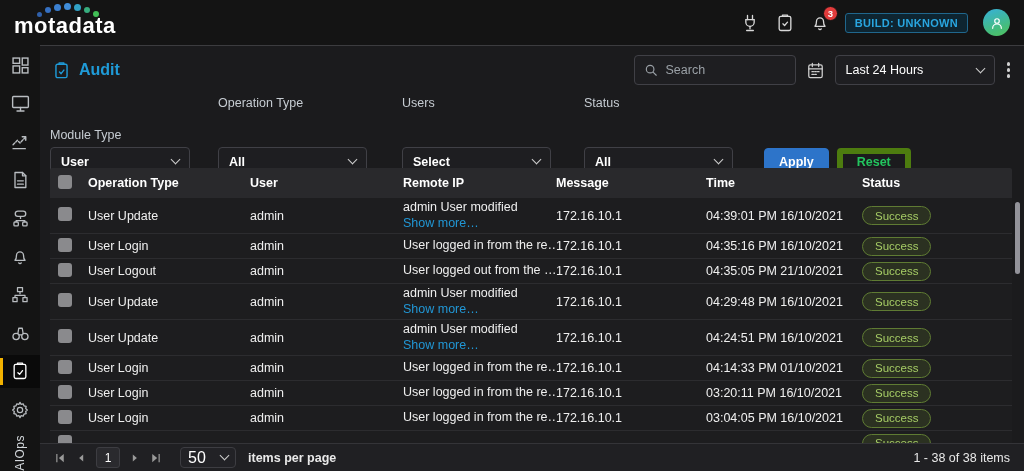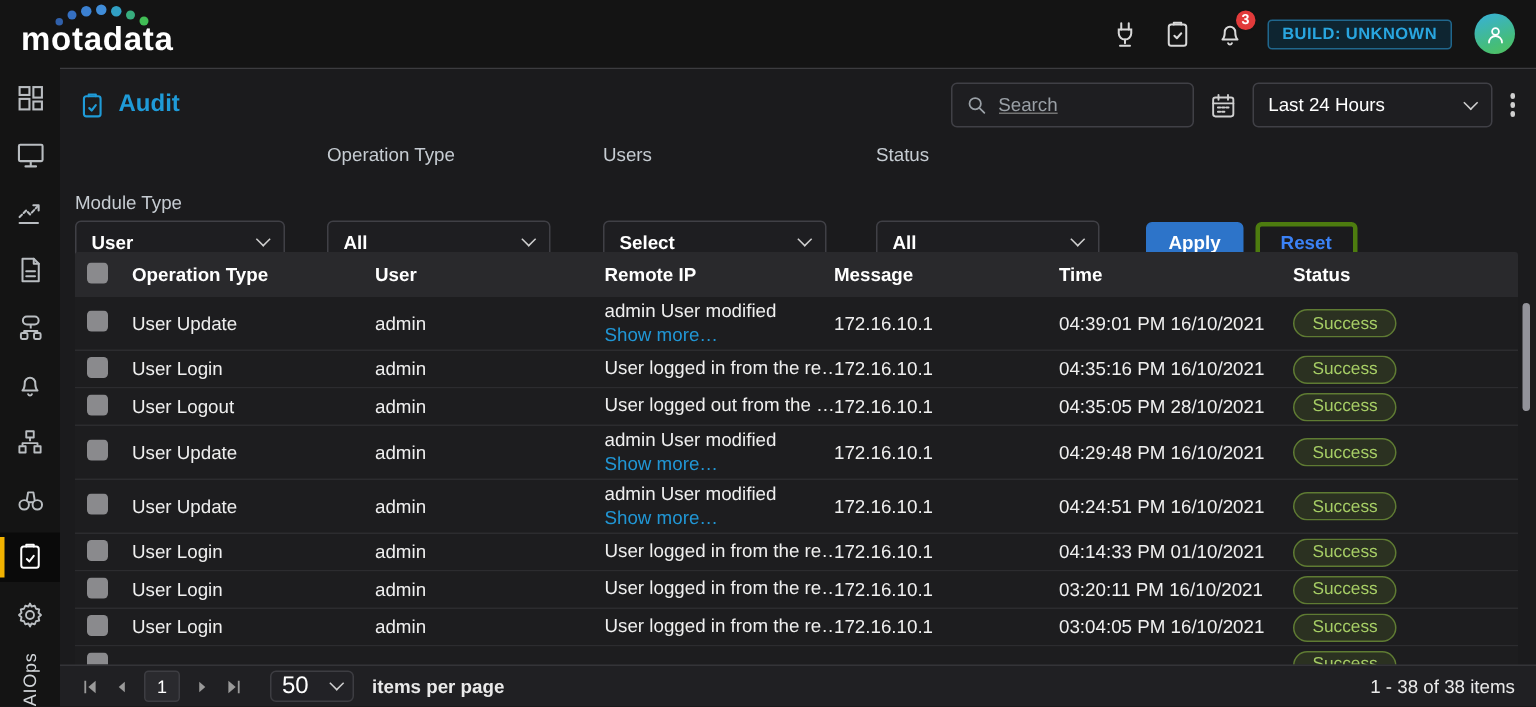--- a/index.html
+++ b/index.html
@@ -43,22 +43,22 @@
   
   .content { position:absolute; top:45px; left:40px; right:0; bottom:0;
     background:#1b1b1d; border-top:1px solid #3c3c3f; }
 
   .page-header { height:48px; display:flex; align-items:center; padding:0 12px; }
   .title-wrap { display:flex; align-items:flex-start; gap:8px; color:#1f9bd8; }
   .page-title { font-size:16px; font-weight:bold; color:#1f9bd8; }
   .header-right { margin-left:auto; display:flex; align-items:center; gap:10px; }
   .searchbox { display:flex; align-items:center; gap:8px; width:162px; height:30px;
     background:#1e1e21; border:1px solid #404046; border-radius:4px; padding:0 9px; }
-  .searchbox input { background:transparent; border:none; outline:none; color:#737373;
-    font-size:12.5px; width:110px; font-family:inherit;text-decoration:underline; }
+  .searchbox input { background:transparent; border:none; outline:none; color:#ef4444;
+    font-size:12.5px; width:110px; font-family:inherit; }
   .searchbox input::placeholder { color:#9aa0a6; }
   .icon-btn { color:#d0d0d0; cursor:pointer; }
   .select-box { display:flex; align-items:center; justify-content:space-between;
     background:#1e1e21; border:1px solid #404046; border-radius:4px; height:30px;
     padding:0 10px; font-size:12.5px; color:#fff; cursor:pointer; }
   .time-range { width:160px; }
   .chev { width:7px; height:7px; border-right:1.6px solid #cfcfcf; border-bottom:1.6px solid #cfcfcf;
     transform:rotate(45deg); margin-top:-4px; flex:none; }
   .kebab { display:flex; flex-direction:column; gap:2.5px; padding:2px; cursor:pointer; }
   .kebab span { width:3.5px; height:3.5px; border-radius:50%; background:#d0d0d0; }
@@ -67,21 +67,21 @@
   .filters { display:flex; align-items:flex-end; padding:2px 0 0 10px; }
   .fgroup { display:flex; flex-direction:column; gap:5px; }
   .flabel { font-size:12.5px; color:#c6ccd2; }
   .fselect { height:29px; font-weight:bold; }
   .w140 { width:140px; } .w172 { width:149px;margin-top:32px; }
   .g1 { margin-left:28px; } .g2 { margin-left:35px; } .g3 { margin-left:33px; }
   .btns { display:flex; gap:8px; margin-left:31px; }
   .btn { height:28px; padding:0 14px; border-radius:4px; font-size:12.5px; font-weight:bold;
     display:flex; align-items:center; justify-content:center; cursor:pointer; }
   .btn-apply { background:#2d74c9; color:#fff; border:1px solid #2d74c9; }
-  .btn-reset { background:transparent; color:#3b82f6; border:3px solid #4d7c0f;text-align:right; }
+  .btn-reset { background:transparent; color:#22c55e; border:6px solid #4d7c0f;text-align:right; }
 
   
   .table-wrap { position:absolute; top:122px; left:10px; right:12px; height:276px; overflow:hidden; }
   .thead, .trow { display:grid; grid-template-columns:30px 162px 153px 153px 150px 156px 1fr;
     align-items:center; padding-left:8px; }
   .thead { height:30px; background:#29292c; font-size:12.5px; font-weight:bold; color:#fff;
     border-radius:2px 2px 0 0; }
   .trow { height:25px; background:#1d1d1f; border-bottom:1px solid #2c2c2f; font-size:12.5px; color:#efefef; }
   .trow.tall { height:36px; }
   .checkbox { width:14px; height:14px; background:#8a8a8d; border-radius:3px; display:inline-block; cursor:pointer; }
@@ -339,21 +339,21 @@
           <div class="td"><span class="badge-success">Success</span></div>
         </div>
         <div class="trow">
           <div class="td"><span class="checkbox"></span></div>
           <div class="td">User Logout</div>
           <div class="td">admin</div>
           <div class="td tmsg">
             <div>User logged out from the …</div>
           </div>
           <div class="td">172.16.10.1</div>
-          <div class="td">04:35:05 PM 28/10/2021</div>
+          <div class="td">04:35:05 PM 21/10/2021</div>
           <div class="td"><span class="badge-success">Success</span></div>
         </div>
         <div class="trow tall">
           <div class="td"><span class="checkbox"></span></div>
           <div class="td">User Update</div>
           <div class="td">admin</div>
           <div class="td tmsg">
             <div>admin User modified</div>
             <div class="showmore">Show more…</div>
           </div>

